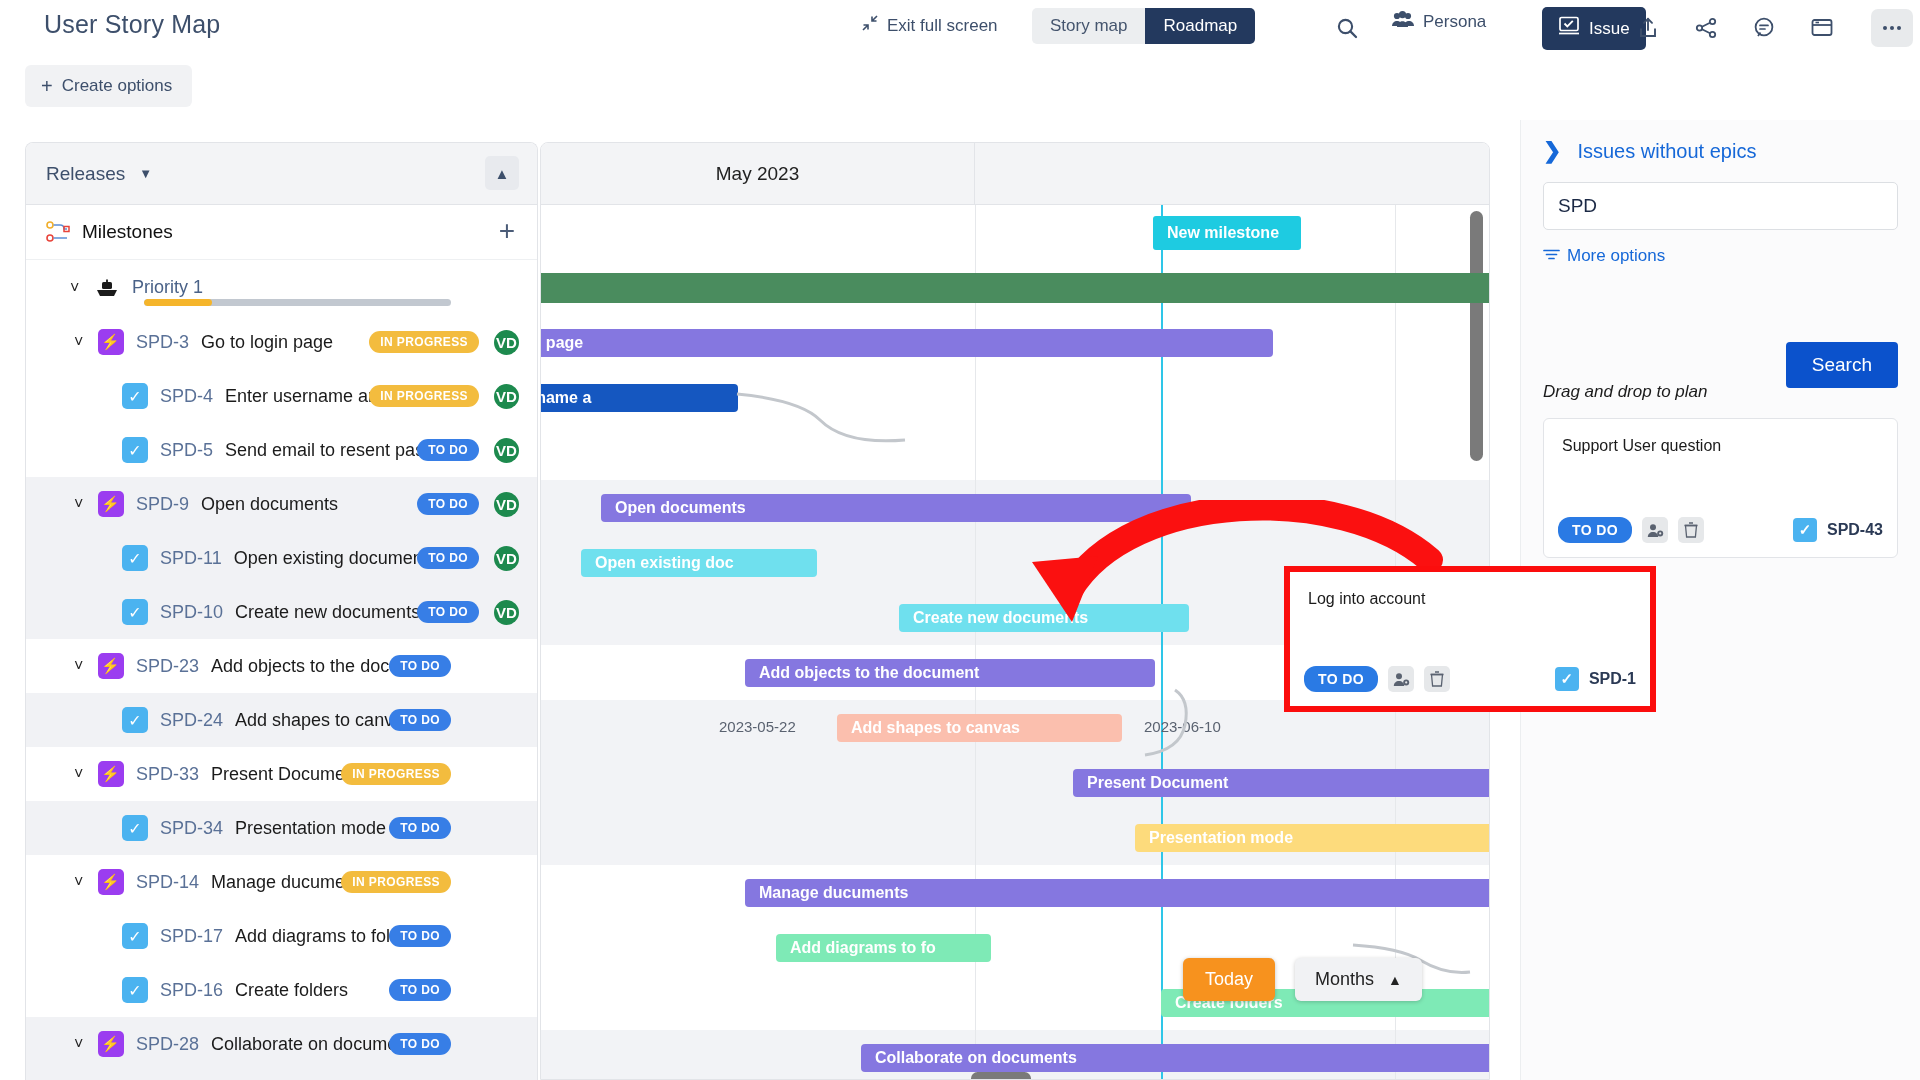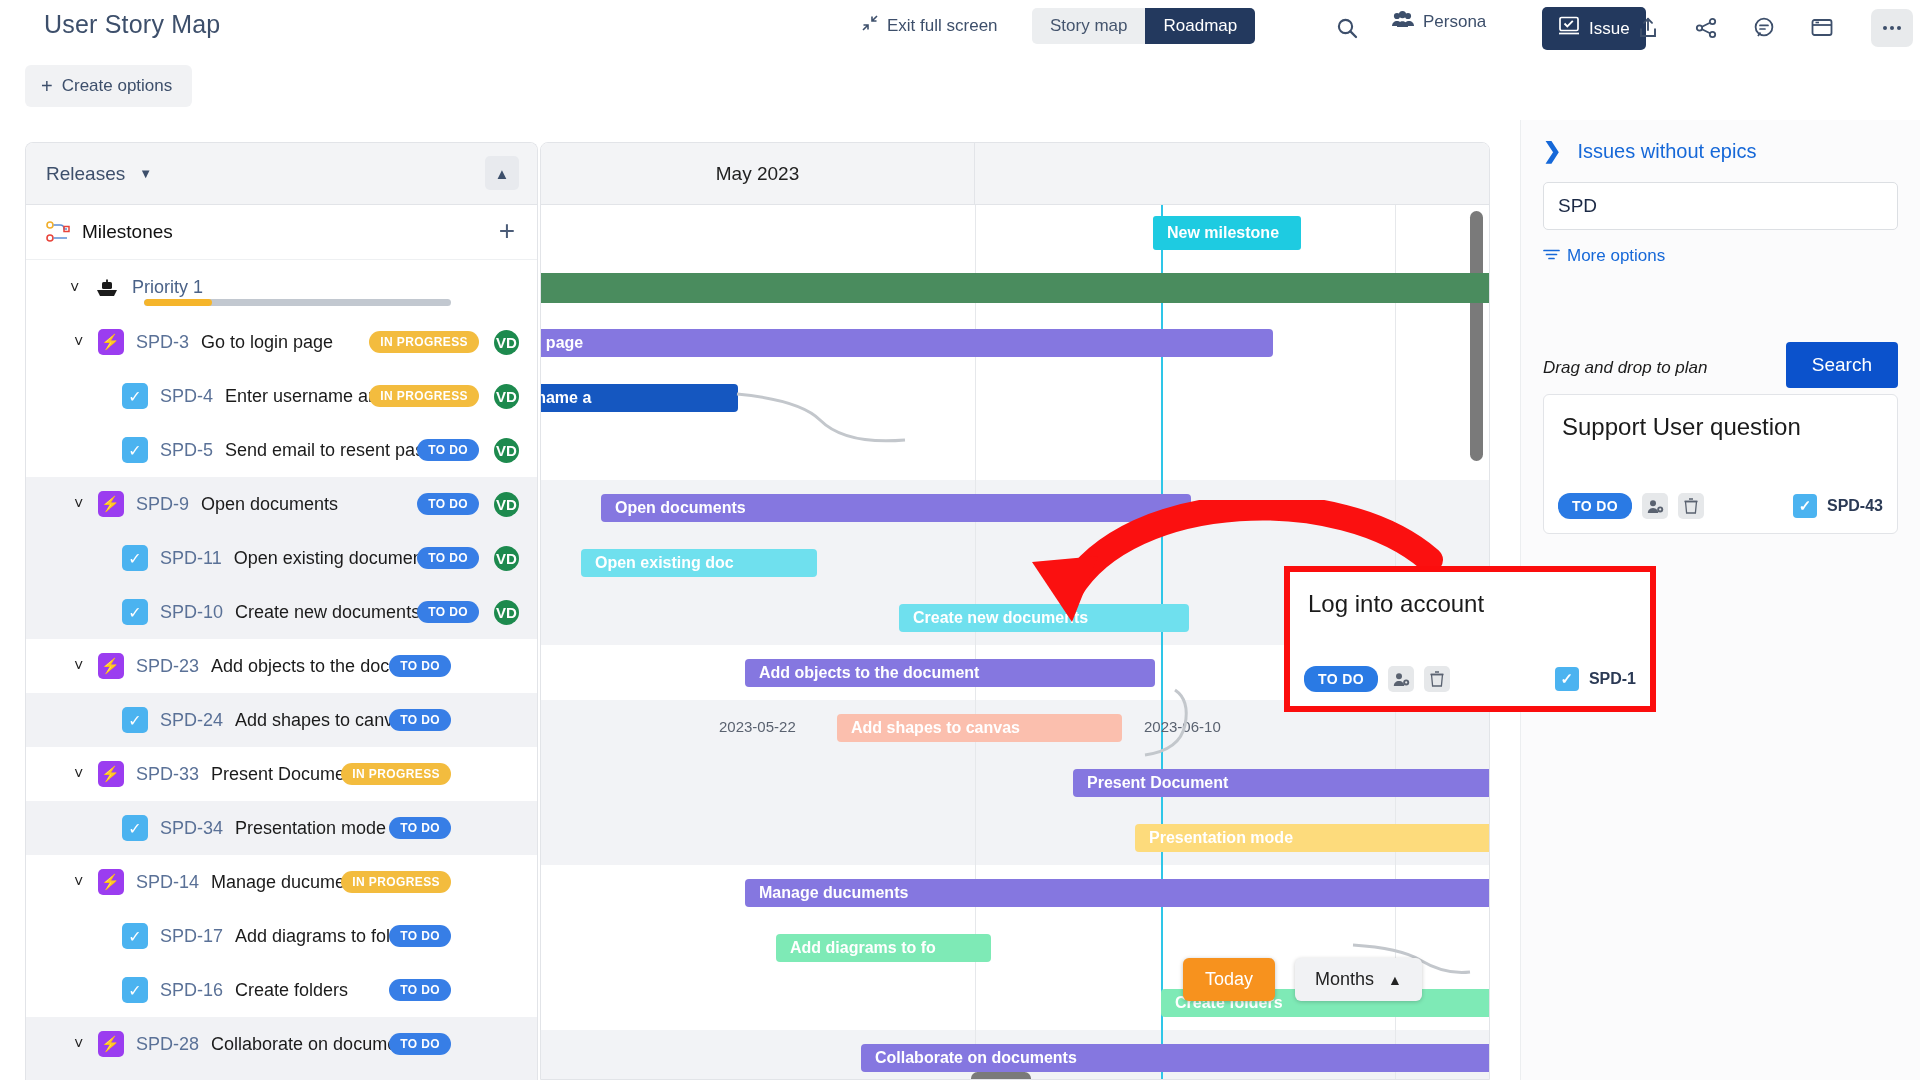--- a/index.html
+++ b/index.html
@@ -211,26 +211,26 @@
   }
   .more-options {
     margin-top: 16px; color: #1668d8; font-size: 17px;
     display: flex; align-items: center; gap: 7px; cursor: pointer;
   }
   .search-btn {
     position: absolute; right: 22px; top: 182px;
     background: #0b52cc; color: #fff; font-size: 19px;
     padding: 12px 26px; border-radius: 4px; cursor: pointer; margin-top: 40px;
   }
-  .drag-hint { margin-top: 92px; font-style: italic; font-size: 17px; color: #1b1b1b; }
+  .drag-hint { margin-top: 116px; font-style: italic; font-size: 17px; color: #1b1b1b; }
   .issue-card {
     margin-top: 16px; background: #fff; border: 1px solid #e2e4e8;
     border-radius: 6px; height: 140px; position: relative; padding: 18px 18px;
   }
-  .card-title { font-size: 24px; color: #1b1b1b; }
+  .card-title { font-size: 16px; color: #1b1b1b; }
   .card-foot {
     position: absolute; left: 14px; right: 14px; bottom: 14px;
     display: flex; align-items: center; gap: 10px;
   }
   .pill-todo {
     background: #2a7ae4; color: #fff; font-size: 14px; font-weight: bold;
     padding: 5px 14px; border-radius: 12px; letter-spacing: .4px;
   }
   .cicon {
     width: 26px; height: 26px; border-radius: 5px; background: #e6e8ea;

